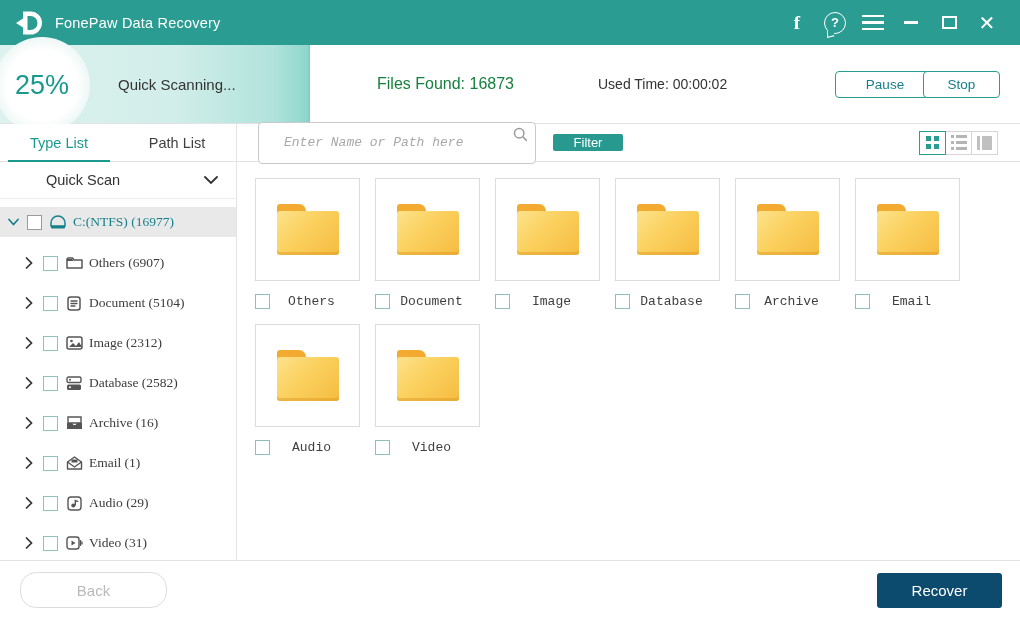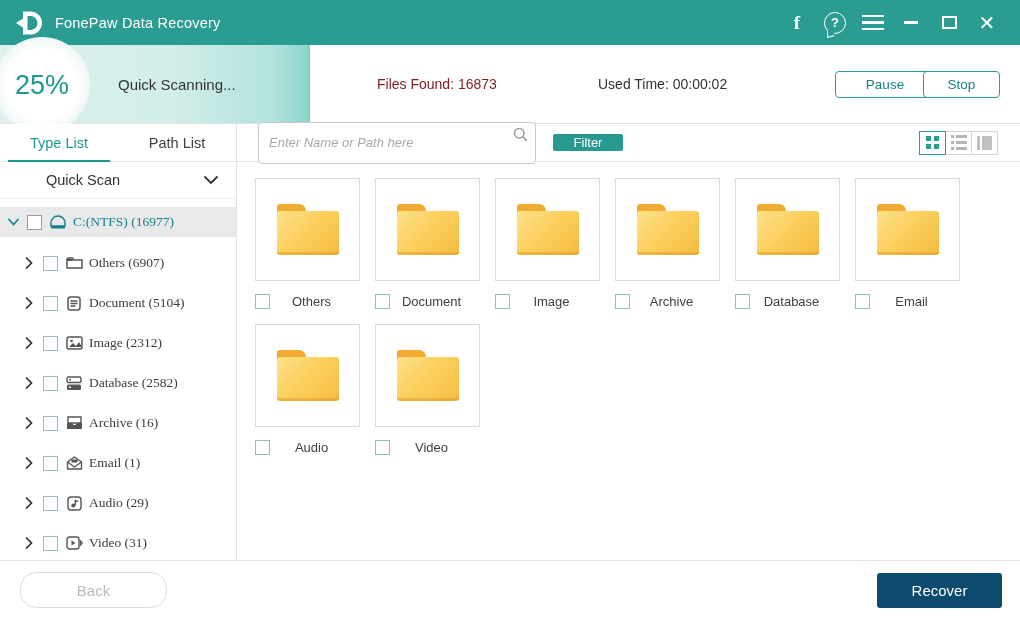--- a/index.html
+++ b/index.html
@@ -34,21 +34,21 @@
     border-bottom:1px solid #e2e2e2; }
   .progressbar { position:absolute; left:0; top:0; width:310px; height:100%;
     background:linear-gradient(90deg,#ddf2ee 0%,#d2eeea 55%,#b2e3dc 88%,#8fd6cd 99%,#7cccc3 100%); }
   .pct-circle { position:absolute; left:-6px; top:-8px; width:96px; height:96px; border-radius:50%;
     background:radial-gradient(circle at 50% 50%, #ffffff 0%, #ffffff 52%, #eef8f6 70%, #c8e9e4 92%, #b4e0da 100%);
     display:flex; align-items:center; justify-content:center; }
   .pct-text { color:#1a9a8f; font-size:27px; }
   .scan-status { position:absolute; left:118px; top:0; height:100%; display:flex; align-items:center;
     color:#333; font-size:15px; }
   .files-found { position:absolute; left:377px; top:0; height:100%; display:flex; align-items:center;
-    color:#7f1d1d; font-size:14px; }
+    color:#15803d; font-size:16px; }
   .used-time { position:absolute; left:598px; top:0; height:100%; display:flex; align-items:center;
     color:#333; font-size:14px; }
   .scan-btn { position:absolute; top:26px; height:27px; background:#fff; border:1px solid #2a9c92;
     border-radius:4px; color:#17808a; font-size:13.5px; display:flex; align-items:center;
     justify-content:center; cursor:pointer; }
   .pause-btn { left:835px; width:100px; }
   .stop-btn { left:923px; width:77px; }
 
   
   .sidebar { position:absolute; left:0; top:124px; width:237px; height:436px;
@@ -74,22 +74,22 @@
   .tree-row.root .tw-check { border-color:#9b9b9b; }
   .tw-icon { margin-left:7px; width:18px; display:flex; justify-content:center; flex:none; }
   .tw-label { margin-left:6px; font-size:13.5px; color:#3c3c3c; white-space:nowrap;font-family:Liberation Serif, serif; }
   .tree-row.root .tw-label { color:#17808a; }
 
   
   .main-toolbar { position:absolute; left:237px; top:124px; width:783px; height:38px;
     border-bottom:1px solid #e4e4e4; display:flex; align-items:center; background:#fff; }
   .search-wrap { position:relative; margin-left:21px; }
   .search-input { width:278px; height:42px; border:1px solid #c9c9c9; border-radius:4px;
-    padding:0 30px 0 10px; font-size:13px; font-style:italic; color:#555;
-    font-family:Liberation Sans, sans-serif; outline:none; }
+    padding:0 30px 0 25px; font-size:13px; font-style:italic; color:#555;
+    font-family:Liberation Mono, monospace; outline:none; }
   .search-input::placeholder { color:#a8a8a8; font-style:italic; }
   .search-icon { position:absolute; right:8px; top:5px; }
   .filter-btn { margin-left:17px; width:70px; height:17px; background:#28998e; border:none;
     color:#fff; font-size:13px; border-radius:2px; cursor:pointer;
     font-family:"Liberation Sans", sans-serif; }
   .view-toggles { margin-left:auto; margin-right:22px; display:flex; }
   .vt-btn { width:27px; height:24px; border:1px solid #d6d6d6; background:#fff;
     display:flex; align-items:center; justify-content:center; cursor:pointer; margin-left:-1px; }
   .vt-btn.active { border-color:#2a9c92; position:relative; z-index:2; }
   .vt-grid { display:grid; grid-template-columns:5px 5px; grid-gap:2.5px; }
@@ -98,21 +98,21 @@
   .vt-list i { display:flex; align-items:center; gap:2px; }
   .vt-list i:before { content:""; width:3px; height:3px; background:#b5b5b5; }
   .vt-list i:after { content:""; width:11px; height:3px; background:#b5b5b5; }
   .vt-detail { display:flex; gap:2px; }
   .vt-detail .bar { width:3px; height:14px; background:#c0c0c0; }
   .vt-detail .block { width:10px; height:14px; background:#c0c0c0; }
 
   
   .grid { position:absolute; left:255px; top:178px; width:742px; display:flex;
     flex-wrap:wrap; column-gap:22px; row-gap:15px; }
-  .cell { width:98px; }
+  .cell { width:98px;font-family:Liberation Mono, monospace; }
   .card { width:105px; height:103px; border:1px solid #dcdcdc; background:#fff;
     display:flex; align-items:center; justify-content:center; cursor:pointer; }
   .cell-labelrow { margin-top:13px; display:flex; align-items:center; }
   .cell-check { width:15px; height:15px; border:1px solid #8fbfba; background:#fff;
     flex:none; cursor:pointer; }
   .cell-label { flex:1; text-align:center; font-size:13px; color:#3f3f3f; }
 
   .folder { position:relative; width:62px; height:51px; }
   .folder .tab { position:absolute; left:0; top:0; width:29px; height:15px;
     background:#f2ab30; border-radius:3px 7px 0 3px; }
@@ -430,34 +430,34 @@
 
     <div class="cell">
       <div class="card">
         <div class="folder">
             <div class="tab"></div>
             <div class="fbody"></div>
           </div>
       </div>
       <div class="cell-labelrow">
         <span class="cell-check"></span>
+        <span class="cell-label">Database</span>
+      </div>
+    </div>
+
+    <div class="cell">
+      <div class="card">
+        <div class="folder">
+            <div class="tab"></div>
+            <div class="fbody"></div>
+          </div>
+      </div>
+      <div class="cell-labelrow">
+        <span class="cell-check"></span>
         <span class="cell-label">Archive</span>
-      </div>
-    </div>
-
-    <div class="cell">
-      <div class="card">
-        <div class="folder">
-            <div class="tab"></div>
-            <div class="fbody"></div>
-          </div>
-      </div>
-      <div class="cell-labelrow">
-        <span class="cell-check"></span>
-        <span class="cell-label">Database</span>
       </div>
     </div>
 
     <div class="cell">
       <div class="card">
         <div class="folder">
             <div class="tab"></div>
             <div class="fbody"></div>
           </div>
       </div>

